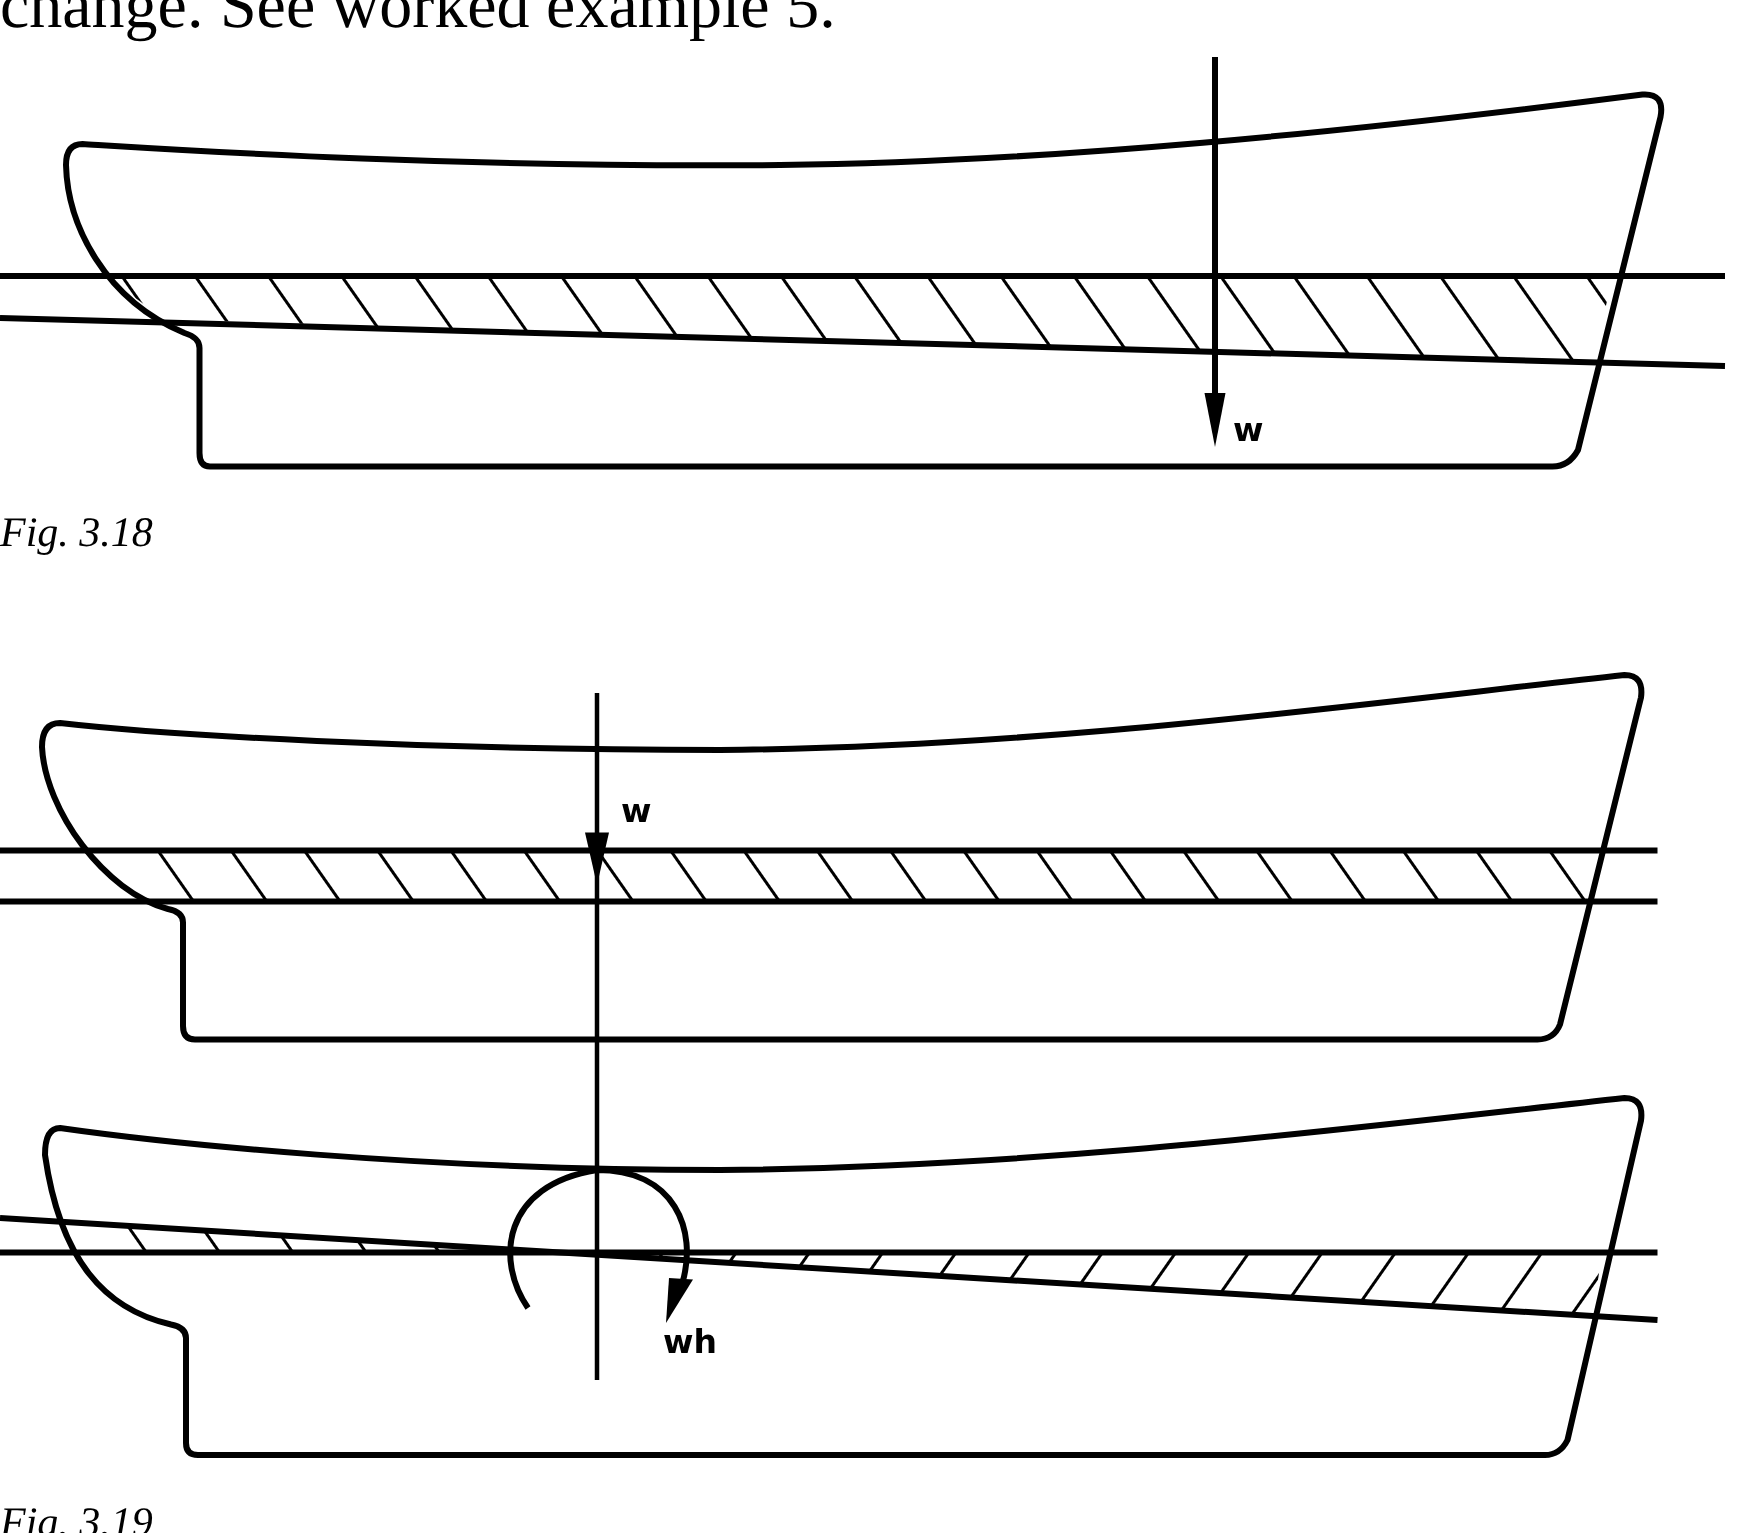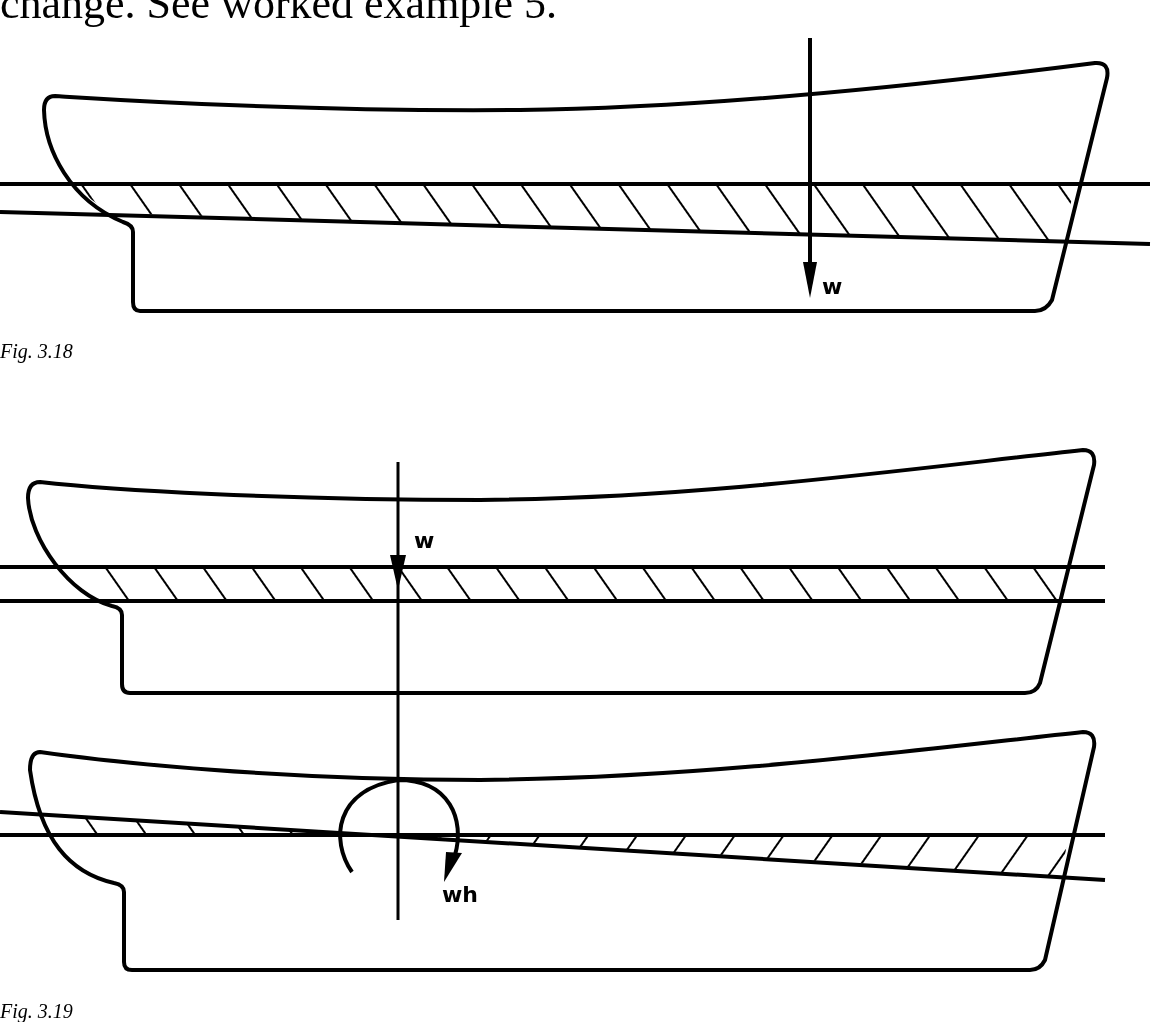--- a/index.html
+++ b/index.html
@@ -1,18 +1,18 @@
 <!DOCTYPE html>
 <html><head>
 <meta charset="utf-8">
 <style>
   html, body { margin:0; padding:0; background:#ffffff; }
   body { width:1170px; height:1022px; position:relative; overflow:hidden; font-family:"Liberation Serif", serif; color:#000; }
   .top-text { position:absolute; left:0; top:-22px; font-size:44px; white-space:nowrap; font-family:"Liberation Serif", serif; }
-  .caption { position:absolute; left:0; font-size:20px; font-style:italic; font-family:"Liberation Serif", serif; }
+  .caption { position:absolute; left:0; font-size:28px; font-style:italic; font-family:"Liberation Serif", serif; }
   .cap1 { top:340px; }
   .cap2 { top:1000px; }
   svg.fig { position:absolute; left:0; top:0; }
   .lbl { font-family:"DejaVu Sans", sans-serif; font-weight:bold; font-size:22px; }
 </style>
 </head>
 <body>
 
 <div class="top-text">change. See worked example 5.</div>
 

